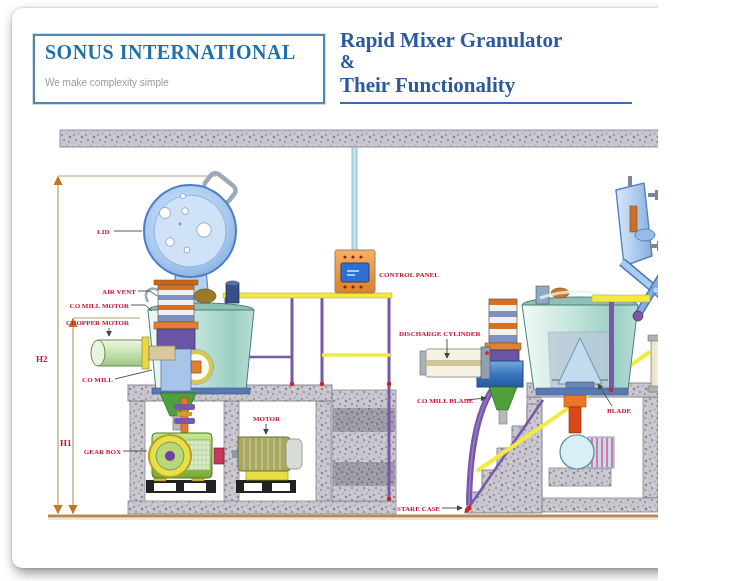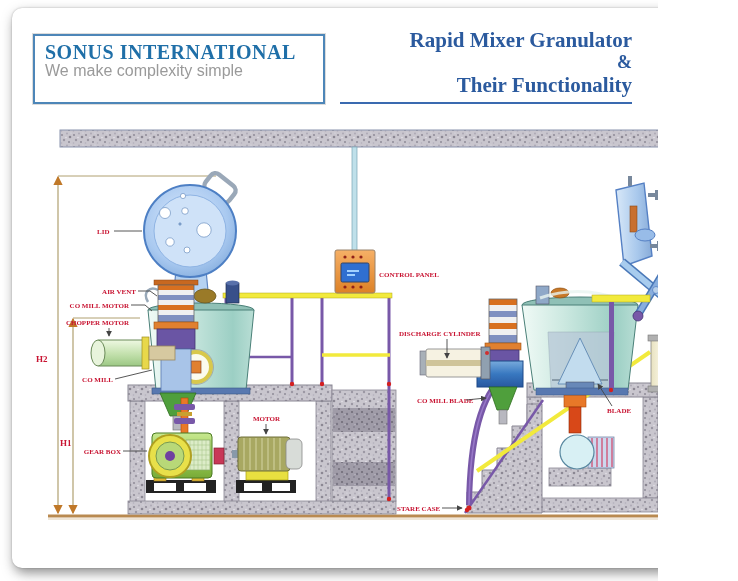--- a/index.html
+++ b/index.html
@@ -5,24 +5,24 @@
   html,body{margin:0;padding:0;background:#fff;}
   .stage{position:relative;width:658px;height:581px;background:#fff;overflow:hidden;
          font-family:"Liberation Sans",sans-serif;}
   .page{position:absolute;left:12px;top:8px;width:712px;height:560px;background:#fff;
         border-radius:10px;box-shadow:2px 5px 12px rgba(70,70,70,.6),0 0 2px #bbb;}
   .logo-box{position:absolute;left:21px;top:26px;width:292px;height:70px;background:#fff;
         border:2px solid #4d86b8;box-shadow:0 0 0 1px #dcdcdc;box-sizing:border-box;
         padding:5px 0 0 10px;}
   .logo-company{font-family:"Liberation Serif",serif;font-weight:bold;font-size:20px;
         color:#1f6fa8;letter-spacing:.5px;line-height:22px;}
-  .logo-tagline{font-size:16px;color:#9a9a9a;line-height:13px;margin-top:1px;}
+  .logo-tagline{font-size:10px;color:#9a9a9a;line-height:13px;margin-top:13px;}
   .logo-subtitle{font-size:10px;font-weight:bold;color:#1f78c0;letter-spacing:-.4px;
         margin-top:6px;white-space:nowrap;}
-  .title-block{position:absolute;left:328px;top:20px;width:292px;text-align:right;
+  .title-block{position:absolute;left:328px;top:20px;width:292px;text-align:left;
         font-family:"Liberation Serif",serif;font-weight:bold;color:#2b5a9e;}
   .title-l1,.title-l3{font-size:21px;line-height:24px;}
   .title-l2{font-size:18px;line-height:21px;}
   .title-underline{margin-top:5px;border-bottom:2px solid #3a6ab0;height:0;width:100%;}
   svg.diagram{position:absolute;left:0;top:0;}
   .rlab{font-family:"Liberation Serif",serif;font-weight:bold;font-size:7px;fill:#c81432;}
   .rlab9{font-family:"Liberation Serif",serif;font-weight:bold;font-size:9px;fill:#c81432;}
   .leader{stroke:#444;stroke-width:.9;fill:none;}
 </style>
 </head>

